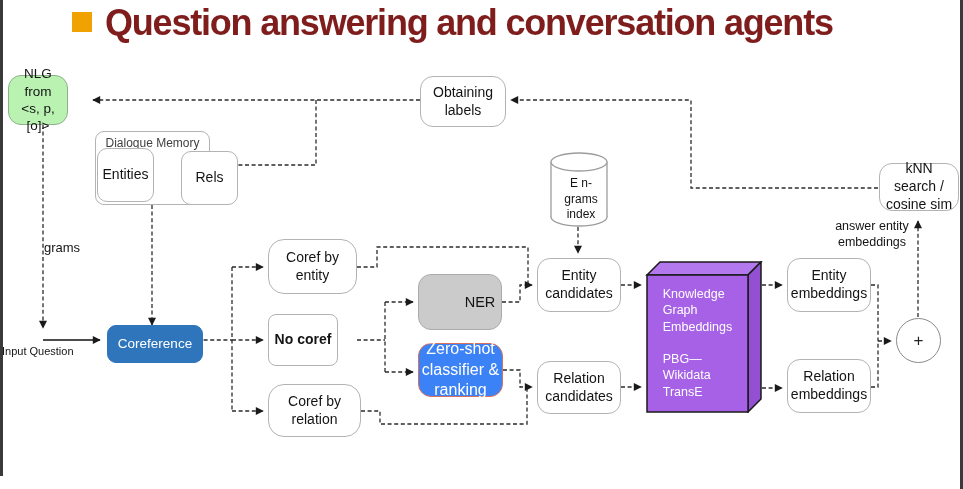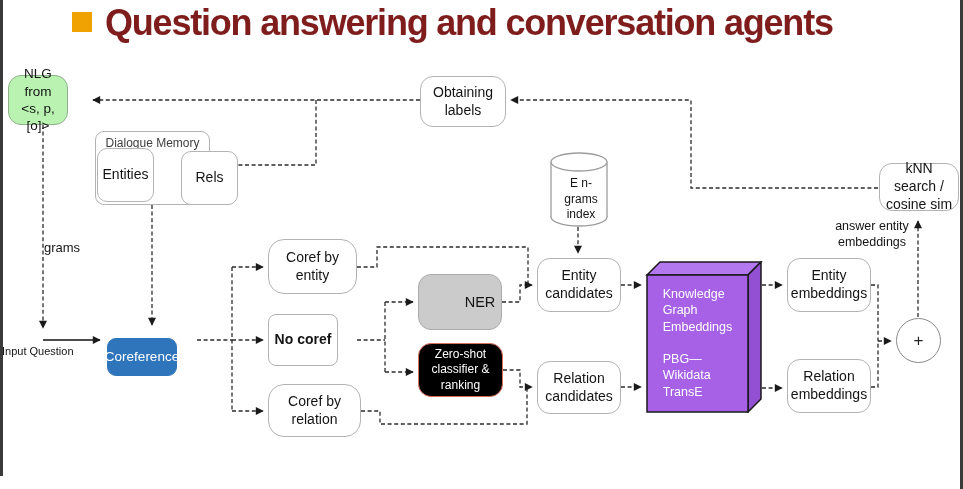--- a/index.html
+++ b/index.html
@@ -15,21 +15,21 @@
   .bullet{width:20px;height:20px;background:#f0a202;margin-top:12px;flex:0 0 auto;}
   .title{margin:0;font-size:36px;font-weight:bold;letter-spacing:-1.2px;color:#7f1d1d;white-space:nowrap;line-height:1.25;}
 
   
   .node{position:absolute;box-sizing:border-box;background:#fff;border:1.4px solid #b3b3b3;
         border-radius:13px;display:flex;align-items:center;justify-content:center;
         text-align:center;font-size:14px;color:#141414;line-height:1.28;white-space:pre-line;}
   .green{background:#b9f2b1;border-color:#8fae8c;font-size:13.5px;}
   .blue{background:#2e75bc;border-color:#2e75bc;color:#fff;font-size:13.5px;}
   .gray{background:#cbcbcb;border-color:#ababab;font-size:14.5px;padding-left:40px;}
-  .salmon{background:#000000;border-color:#d9705c;color:#fff;font-size:12px;}
+  .salmon{background:#3b82f6;border-color:#d9705c;color:#fff;font-size:16px;}
   .dm-outer{position:absolute;box-sizing:border-box;background:#fff;border:1.4px solid #b3b3b3;border-radius:9px;}
   .dm-title{position:absolute;left:0;right:0;top:4px;text-align:center;font-size:12px;color:#404040;}
 
   
   .cyl-wrap{position:absolute;}
   .cyl-text{position:absolute;left:4px;right:0;top:16px;text-align:center;font-size:12px;line-height:1.3;
             color:#141414;white-space:pre-line;margin-top:8px;}
 
   
   .kge-wrap{position:absolute;}
@@ -162,20 +162,20 @@
 TransE</div>
   </div>
 
   <div class="node" style="left:787px;top:258px;width:84px;height:54px;">Entity
 embeddings</div>
   <div class="node" style="left:787px;top:359px;width:84px;height:54px;">Relation
 embeddings</div>
 
   <div class="plus" style="left:896px;top:318px;">+</div>
 
-  <div class="node blue" style="left:107px;top:338px;width:70px;height:38px;border-radius:9px;">Coreference</div>
+  <div class="node blue" style="left:107px;top:325px;width:96px;height:38px;border-radius:9px;">Coreference</div>
 
   <div class="lbl lbl-answer">grams</div>
   <div class="lbl lbl-input">Input Question</div>
   <div class="lbl lbl-aee">answer entity
 embeddings</div>
 
 </div>
 
 </body></html>

